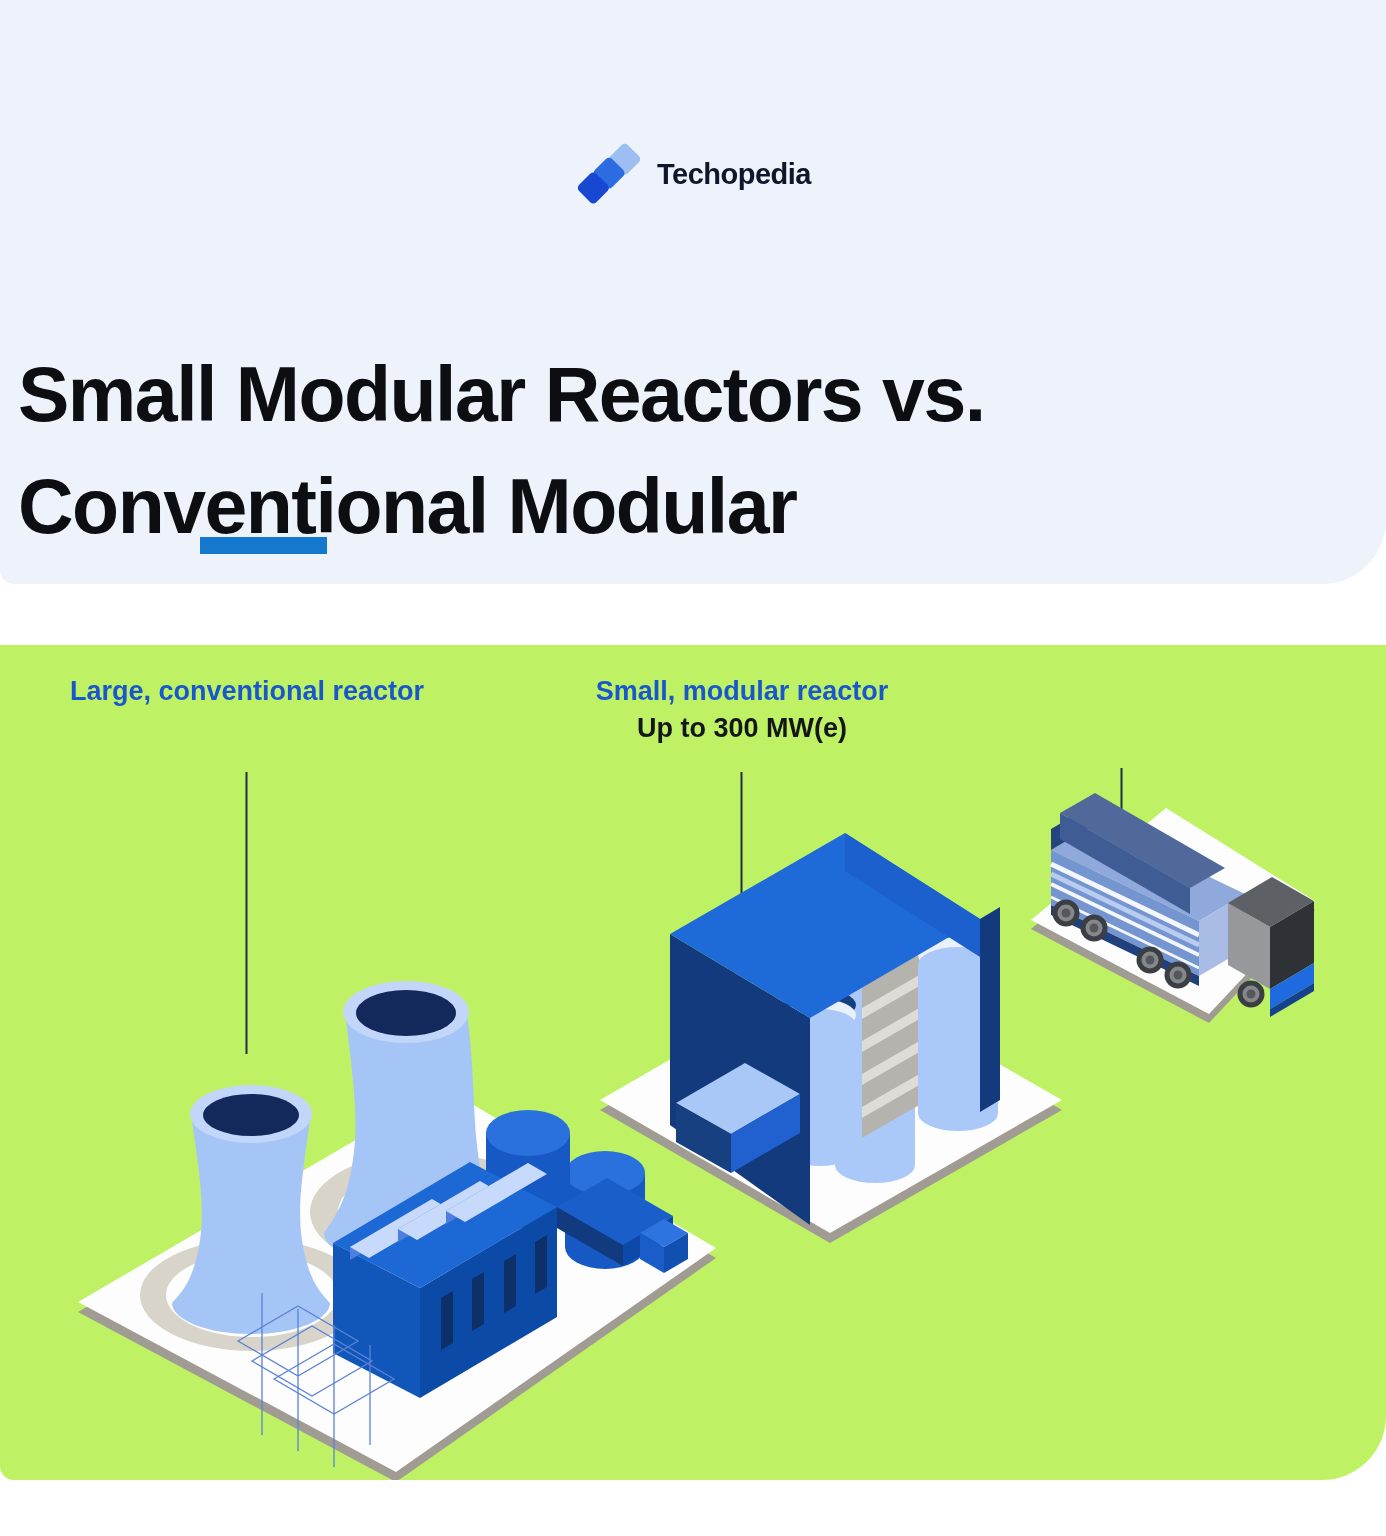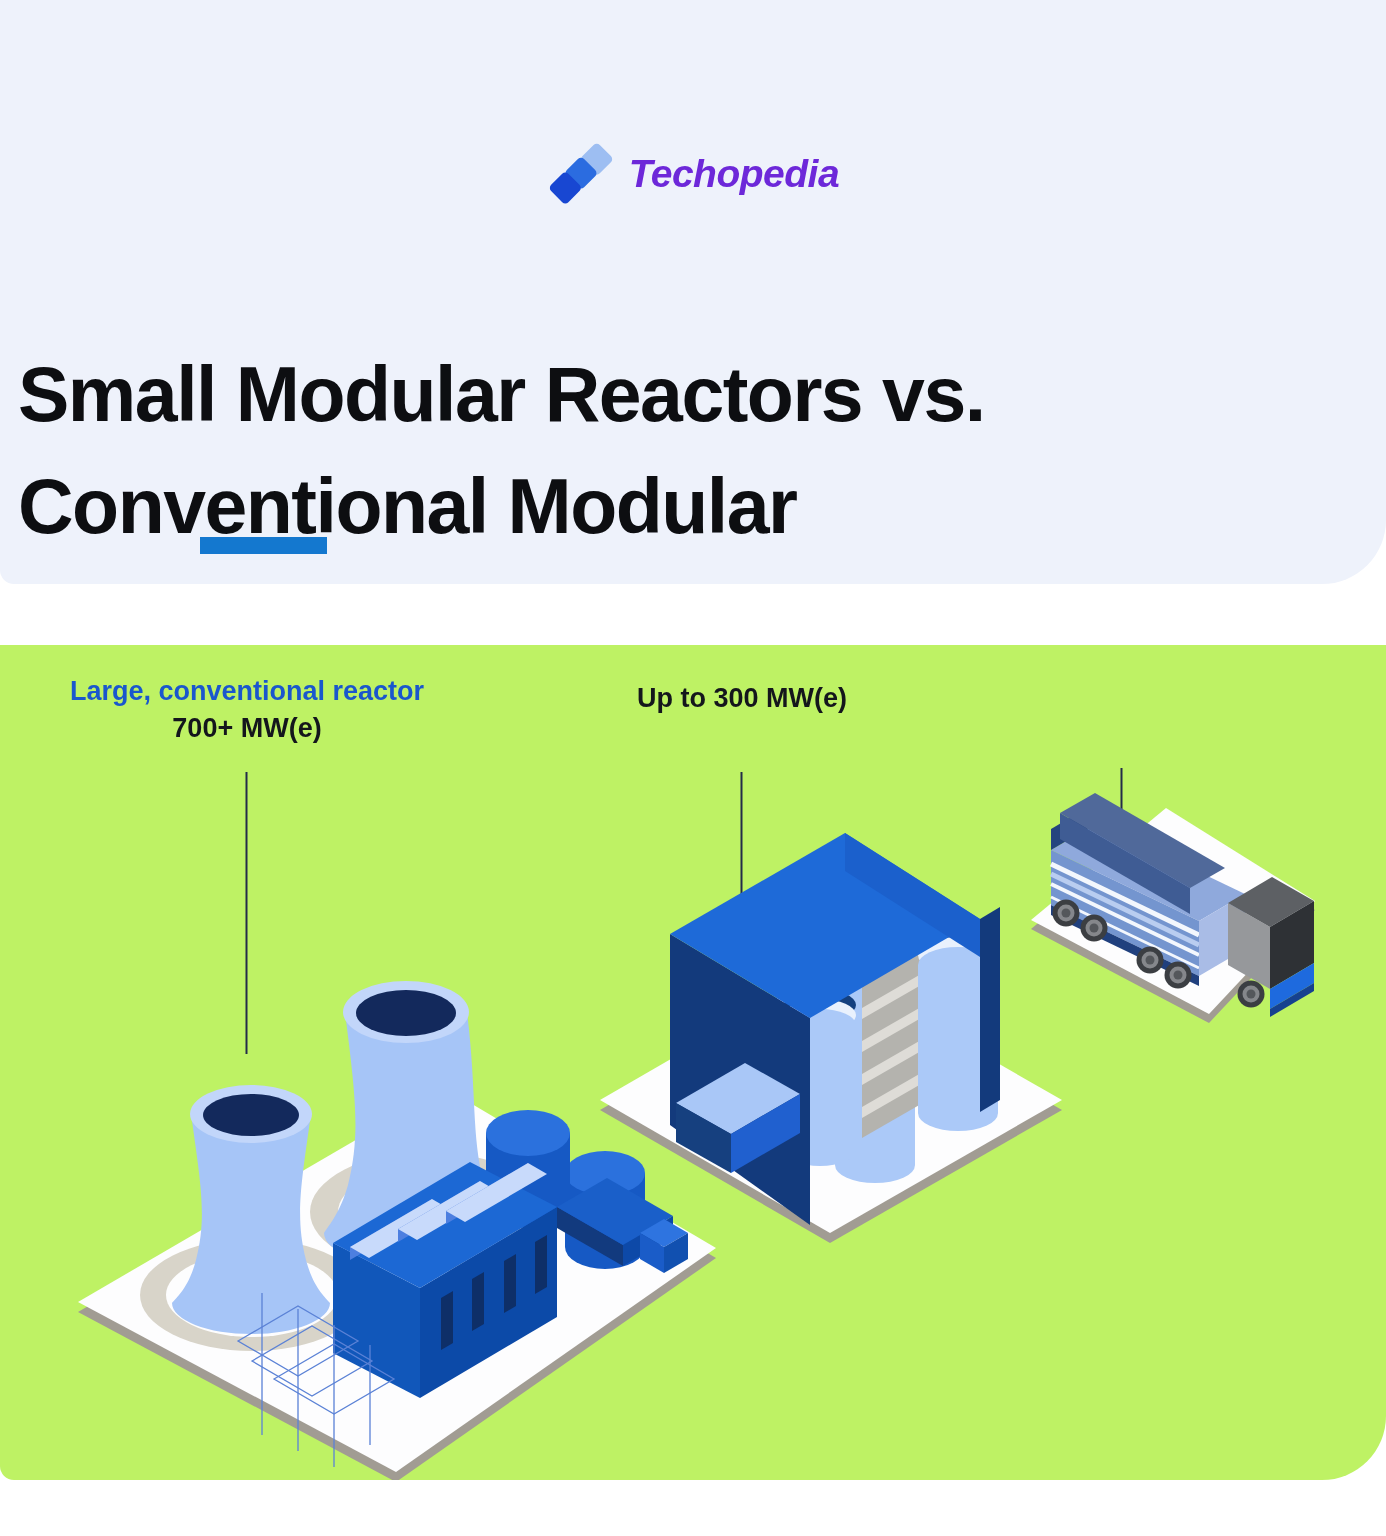--- a/index.html
+++ b/index.html
@@ -9,21 +9,21 @@
   }
   .hero{
     position:absolute;left:0;top:0;width:1386px;height:584px;
     background:#eef2fb;border-radius:0 0 64px 14px;
   }
   .logo{
     position:absolute;left:0;top:134px;width:100%;
     display:flex;justify-content:center;align-items:center;gap:14px;
   }
   .logo-text{
-    font-size:39px;font-weight:700;color:#6d28d9;letter-spacing:-0.5px;font-style:italic;
+    font-size:29px;font-weight:700;color:#0f172a;letter-spacing:-0.5px;
   }
   .title{
     position:absolute;left:0;top:320px;width:100%;text-align:left;
     font-size:77px;line-height:112px;font-weight:700;color:#0d0e11;
     letter-spacing:-1.5px;margin:18px;
   }
   .title span{display:block;}
   .accent-bar{
     position:absolute;left:200px;top:537px;width:127px;height:17px;
     background:#1478cf;
@@ -61,23 +61,23 @@
       <span>Conventional Modular</span>
     </h1>
 
     <div class="accent-bar"></div>
   </section>
 
   <section class="stage">
 
     <div class="label-col col-1">
       <div class="reactor-name">Large, conventional reactor</div>
-      <div class="reactor-capacity">700+ MW(e)</div>
     </div>
     <div class="label-col col-2">
+      <div class="reactor-name">Small, modular reactor</div>
       <div class="reactor-capacity">Up to 300 MW(e)</div>
     </div>
 
     <svg class="scene" width="1386" height="835" viewBox="0 0 1386 835">
 
       <line x1="246.5" y1="127" x2="246.5" y2="409" stroke="#232c49" stroke-width="2"></line>
       <line x1="741.5" y1="127" x2="741.5" y2="303" stroke="#232c49" stroke-width="2"></line>
       <line x1="1121.5" y1="123" x2="1121.5" y2="211" stroke="#232c49" stroke-width="2"></line>
 
       <g>

